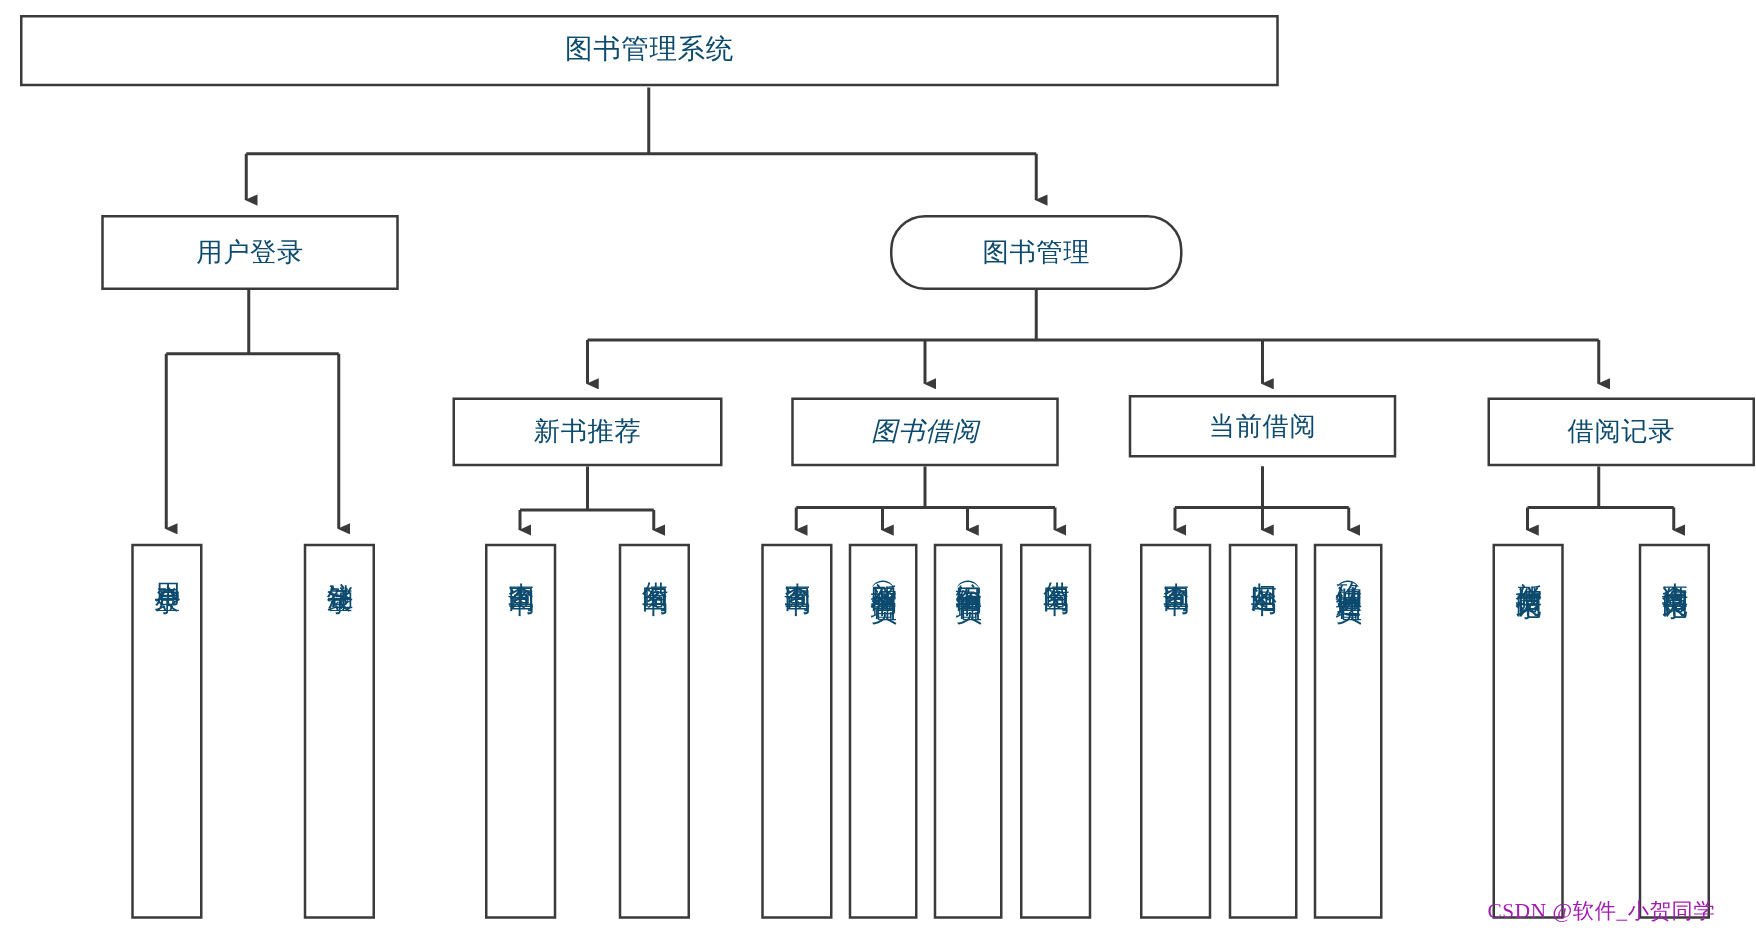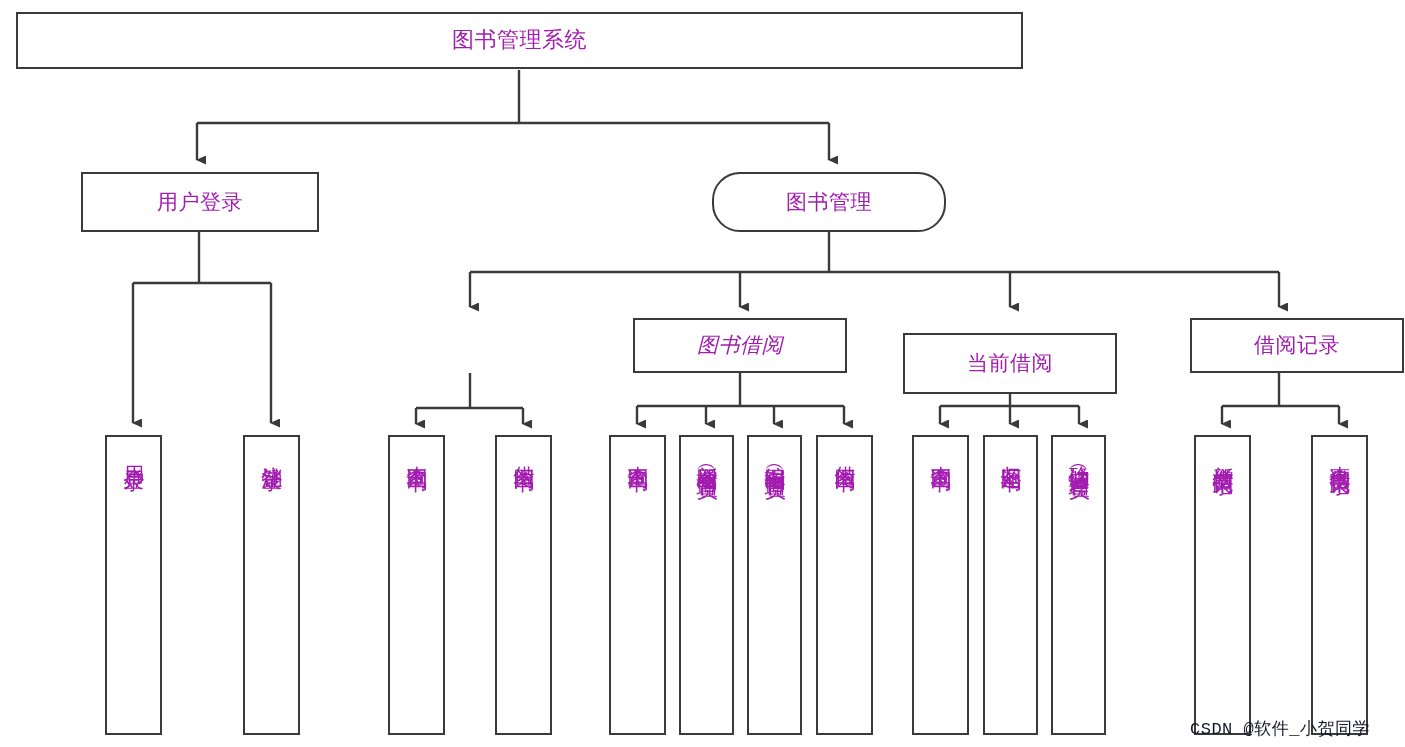--- a/index.html
+++ b/index.html
@@ -34,21 +34,21 @@
     border: 2.5px solid #3a3a3a;
     display: flex;
     align-items: center;
     justify-content: center;
     text-align: center;
   }
   .node .label {
     display: block;
     line-height: 1.28;
     letter-spacing: 0.5px;
-    color: #a21caf;
+    color: #0c4a6e;
     white-space: pre-line;
   }
   .node.horizontal .label {
     writing-mode: horizontal-tb;
     font-size: 21px;
   }
   .node.vertical {
     align-items: flex-start;
     padding-top: 12px;
   }
@@ -56,24 +56,24 @@
     writing-mode: vertical-rl;
     text-orientation: upright;
     font-size: 21px;
     letter-spacing: 2px;
     line-height: 1.0;
   }
   .node.root .label { font-size: 22px; }
   .watermark {
     position: absolute;
     font-size: 17px;
-    color: #0f172a;
+    color: #a21caf;
     letter-spacing: 0.5px;
     white-space: nowrap;
-    font-family: Liberation Mono, monospace;
+    font-family: Liberation Serif, serif;
   }
 </style>
 </head>
 <body>
 
 <div id="diagram-root">
 
   <svg id="edge-layer" viewBox="0 0 1405 747" width="1405" height="747">
     <defs>
       <marker id="arrowhead" markerWidth="9" markerHeight="10" refX="4.5" refY="9" orient="auto" markerUnits="userSpaceOnUse">
@@ -133,24 +133,27 @@
     <span class="label">图书管理系统</span>
   </div>
 
   <div class="node horizontal" style="left:81px; top:172px; width:238px; height:60px;">
     <span class="label">用户登录</span>
   </div>
   <div class="node horizontal" style="left:712px; top:172px; width:234px; height:60px;border-radius:28px;">
     <span class="label">图书管理</span>
   </div>
 
+  <div class="node horizontal" style="left:362px; top:318px; width:216px; height:55px;">
+    <span class="label">新书推荐</span>
+  </div>
   <div class="node horizontal" style="left:633px; top:318px; width:214px; height:55px;font-style:italic;">
     <span class="label">图书借阅</span>
   </div>
-  <div class="node horizontal" style="left:903px; top:333px; width:214px; height:61px;">
+  <div class="node horizontal" style="left:903px; top:316px; width:214px; height:50px;">
     <span class="label">当前借阅</span>
   </div>
   <div class="node horizontal" style="left:1172px; top:318px; width:214px; height:55px;margin-left:18px;">
     <span class="label">借阅记录</span>
   </div>
 
   <div class="node vertical" style="left:105px; top:435px; width:57px; height:300px;">
     <span class="label">用户登录</span>
   </div>
   <div class="node vertical" style="left:243px; top:435px; width:57px; height:300px;">

